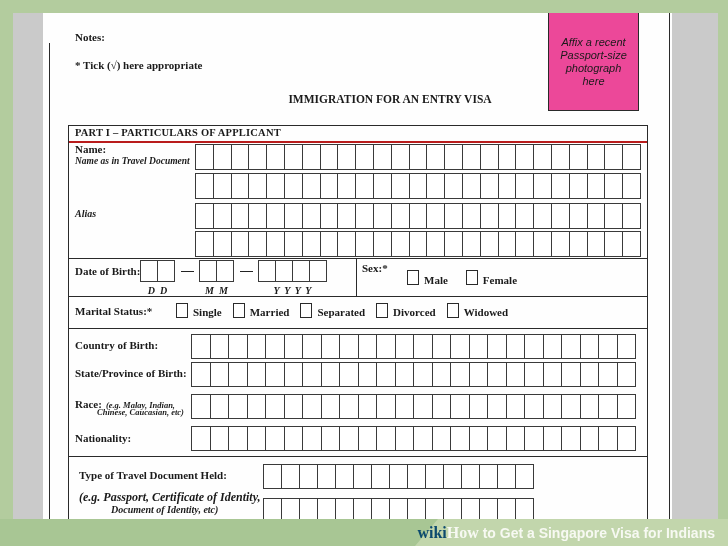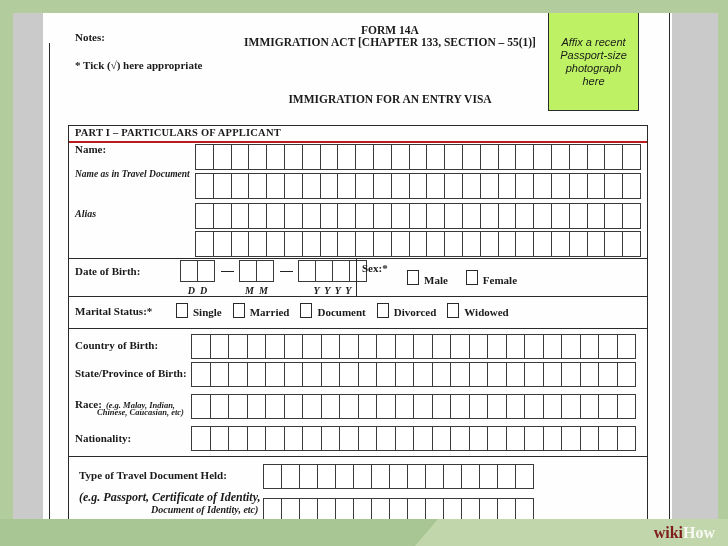--- a/index.html
+++ b/index.html
@@ -7,95 +7,91 @@
          font-family:"Liberation Serif","DejaVu Serif",serif;color:#1a1a1a;}
   .abs{position:absolute;}
   .scan-gray{background:#cacaca;}
   .page{background:#fefefe;}
   .vline{background:#2a2a2a;width:1px;}
   .hline{background:#2a2a2a;height:1px;left:0;right:0;}
   .center{text-align:center;}
   .lbl{font-size:11px;font-weight:bold;white-space:nowrap;}
   .sub{font-size:9.5px;font-weight:bold;font-style:italic;white-space:nowrap;}
   
-  .photo-box{border:1px solid #2a2a2a;border-top:none;background:#bef264;
+  .photo-box{border:1px solid #2a2a2a;border-top:none;background:#ec4899;
              font-family:"Liberation Sans",sans-serif;font-style:italic;font-size:11px;
              line-height:13px;text-align:center;padding-top:23px;box-sizing:border-box;}
   .photo-box span{display:block;}
   
   .tbl{border:1px solid #2a2a2a;border-bottom:none;box-sizing:border-box;overflow:hidden;}
   .tbl-header{left:0;right:0;top:0;height:15px;border-bottom:2px solid #b91c1c;
               font-size:10.5px;font-weight:bold;line-height:14px;padding-left:6px;letter-spacing:.2px;}
   
   .cellrow{display:flex;}
   .cell{box-sizing:border-box;border:1px solid #3a3a3a;background:#fff;width:var(--cw,18px);height:100%;flex:0 0 auto;}
   .cell + .cell{margin-left:-1px;}
   .row-name{--cw:18.8px;height:26px;}
   .row-birth{--cw:19.5px;height:25px;}
   .row-travel{--cw:19px;height:25px;}
   .row-dob{--cw:18px;height:22px;}
   
-  .dob-wrap{display:flex;align-items:flex-start;margin-left:40px;}
+  .dob-wrap{display:flex;align-items:flex-start;}
   .dob-group{display:flex;flex-direction:column;align-items:center;}
   .dob-dash{width:24px;height:22px;display:flex;align-items:center;justify-content:center;}
   .dob-dash::after{content:"";width:13px;height:1px;background:#222;display:block;}
   .dob-letters{font-size:10px;font-weight:bold;font-style:italic;white-space:pre;margin-top:3px;text-align:center;}
   
   .checkbox{display:inline-block;width:12px;height:15px;border:1px solid #2a2a2a;background:#fff;box-sizing:border-box;flex:0 0 auto;}
   .opts{display:flex;align-items:center;}
   .opt{display:flex;align-items:center;gap:5px;}
   .opt-label{font-size:11px;font-weight:bold;white-space:nowrap;position:relative;top:2px;}
   
   .bar{left:0;top:519px;width:728px;height:27px;background:#a8c694;}
   .bar-light{position:absolute;left:400px;top:0;right:0;bottom:0;background:#c2d6ac;
              clip-path:polygon(38px 0,100% 0,100% 100%,15px 100%);}
   .bar-text{position:absolute;right:13px;top:0;height:27px;display:flex;align-items:center;
             font-family:"Liberation Sans",sans-serif;font-weight:bold;font-size:14px;color:#f7f9f2;white-space:pre;}
   .brand{font-family:"Liberation Serif","DejaVu Serif",serif;font-size:16px;}
-  .brand-wiki{color:#7f1d1d;}
+  .brand-wiki{color:#0c4a6e;}
   .brand-how{color:#f7f9f2;}
 </style>
 </head>
 <body>
 
 <div class="frame">
 
   <div class="abs scan-gray" style="left:13px;top:13px;width:30px;height:506px;"></div>
   <div class="abs page" style="left:43px;top:13px;width:629px;height:506px;"></div>
   <div class="abs scan-gray" style="left:672px;top:13px;width:46px;height:506px;"></div>
   <div class="abs vline" style="left:49px;top:43px;height:476px;"></div>
   <div class="abs vline" style="left:669px;top:13px;height:506px;"></div>
 
   <div class="abs lbl" style="left:75px;top:31px;">Notes:</div>
   <div class="abs lbl" style="left:75px;top:59px;">* Tick (√) here appropriate</div>
 
-  <div class="abs center" style="left:150px;top:24px;width:480px;">
-    <div class="lbl" style="font-size:11.5px;">FORM 14A</div>
-    <div class="lbl" style="font-size:11.5px;">IMMIGRATION ACT [CHAPTER 133, SECTION – 55(1)]</div>
-  </div>
   <div class="abs center lbl" style="left:150px;top:93px;width:480px;font-size:11.5px;">IMMIGRATION FOR AN ENTRY VISA</div>
 
   <div class="abs photo-box" style="left:548px;top:13px;width:91px;height:98px;">
     <span>Affix a recent</span>
     <span>Passport-size</span>
     <span>photograph</span>
     <span>here</span>
   </div>
 
   <div class="abs tbl" style="left:68px;top:125px;width:580px;height:394px;">
 
     <div class="abs tbl-header">PART I – PARTICULARS OF APPLICANT</div>
 
     <div class="abs hline" style="top:132px;"></div>
     <div class="abs hline" style="top:170px;"></div>
     <div class="abs hline" style="top:202px;"></div>
     <div class="abs hline" style="top:330px;"></div>
 
     <div class="abs lbl" style="left:6px;top:17px;">Name:</div>
-    <div class="abs sub" style="left:6px;top:30px;margin-top:13px;">Name as in Travel Document</div>
+    <div class="abs sub" style="left:6px;top:30px;">Name as in Travel Document</div>
     <div class="abs sub" style="left:6px;top:82px;font-size:10px;">Alias</div>
     <div class="abs cellrow row-name" style="left:126px;top:18px;">
         <div class="cell"></div>
         <div class="cell"></div>
         <div class="cell"></div>
         <div class="cell"></div>
         <div class="cell"></div>
         <div class="cell"></div>
         <div class="cell"></div>
         <div class="cell"></div>
@@ -245,21 +241,21 @@
       <div class="opt">
         <span class="checkbox"></span>
         <span class="opt-label" style="top:1px;">Single</span>
       </div>
       <div class="opt">
         <span class="checkbox"></span>
         <span class="opt-label" style="top:1px;">Married</span>
       </div>
       <div class="opt">
         <span class="checkbox"></span>
-        <span class="opt-label" style="top:1px;">Document</span>
+        <span class="opt-label" style="top:1px;">Separated</span>
       </div>
       <div class="opt">
         <span class="checkbox"></span>
         <span class="opt-label" style="top:1px;">Divorced</span>
       </div>
       <div class="opt">
         <span class="checkbox"></span>
         <span class="opt-label" style="top:1px;">Widowed</span>
       </div>
     </div>
@@ -375,21 +371,21 @@
         <div class="cell"></div>
         <div class="cell"></div>
         <div class="cell"></div>
         <div class="cell"></div>
         <div class="cell"></div>
         <div class="cell"></div>
       </div>
 
     <div class="abs lbl" style="left:10px;top:343px;text-align:center;">Type of Travel Document Held:</div>
     <div class="abs sub" style="left:10px;top:364px;font-size:12px;">(e.g.  Passport, Certificate of Identity,</div>
-    <div class="abs sub" style="left:42px;top:378px;font-size:10px;margin-left:40px;">Document of Identity, etc)</div>
+    <div class="abs sub" style="left:42px;top:378px;font-size:10px;">Document of Identity, etc)</div>
     <div class="abs cellrow row-travel" style="left:194px;top:338px;">
         <div class="cell"></div>
         <div class="cell"></div>
         <div class="cell"></div>
         <div class="cell"></div>
         <div class="cell"></div>
         <div class="cell"></div>
         <div class="cell"></div>
         <div class="cell"></div>
         <div class="cell"></div>
@@ -415,17 +411,17 @@
         <div class="cell"></div>
         <div class="cell"></div>
         <div class="cell"></div>
         <div class="cell"></div>
       </div>
   </div>
 
   <div class="abs bar">
     <div class="bar-light"></div>
     <div class="bar-text">
-      <span class="brand brand-wiki">wiki</span><span class="brand brand-how">How</span>
+      <span class="brand brand-wiki">wiki</span><span class="brand brand-how">How</span><span> to Get a Singapore Visa for Indians</span>
     </div>
   </div>
 
 </div>
 
 </body></html>

